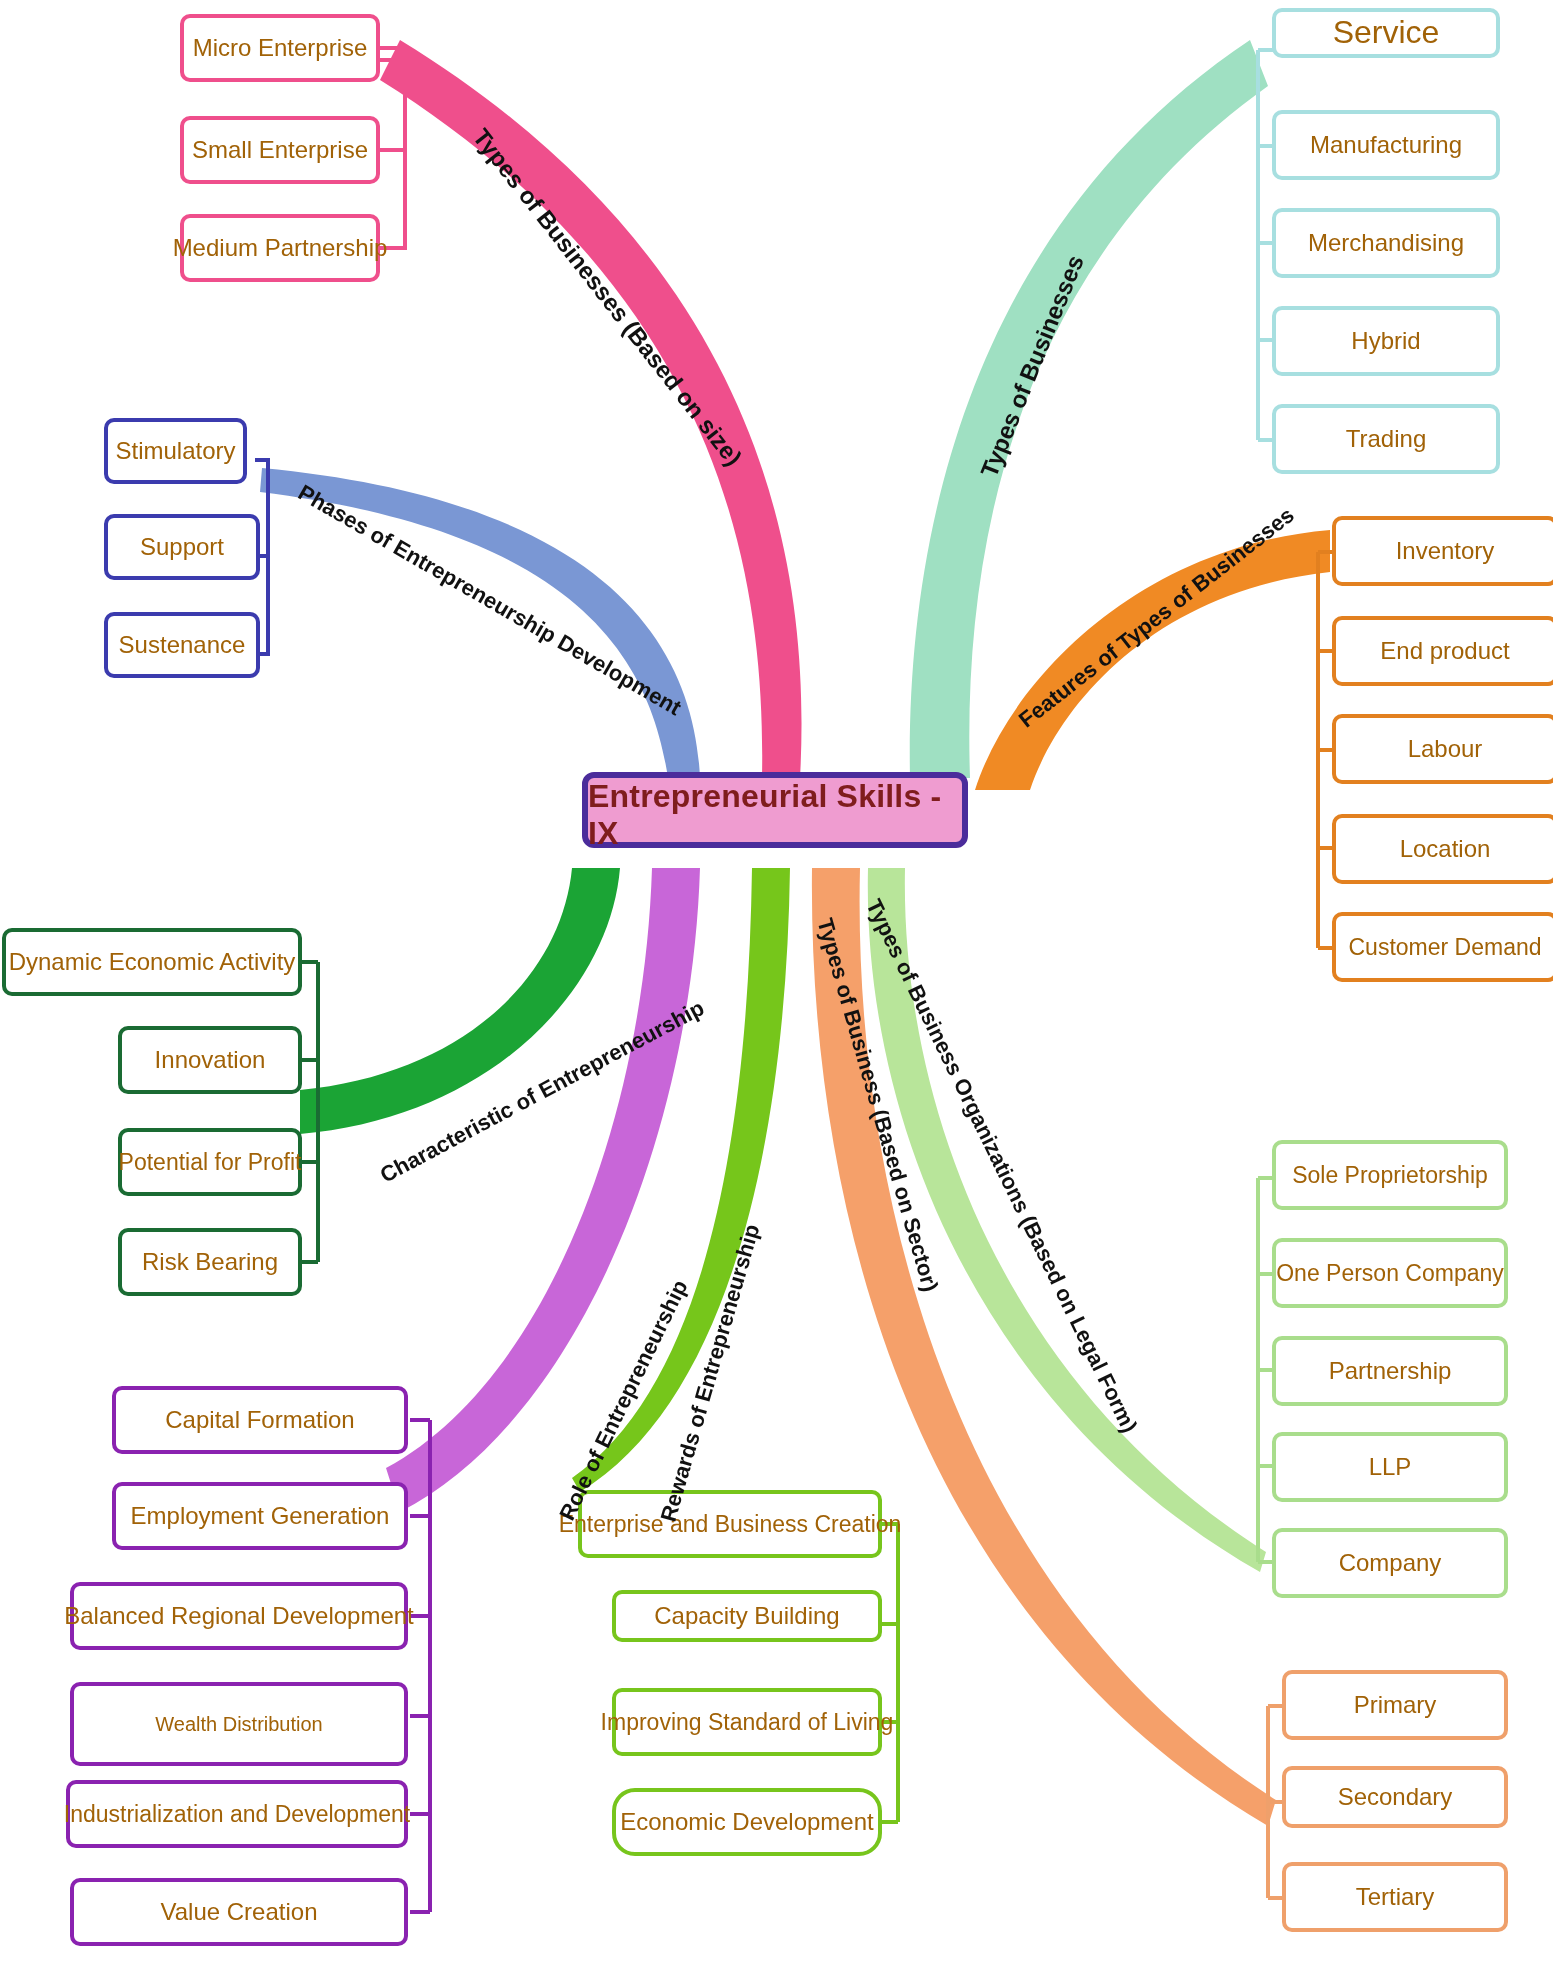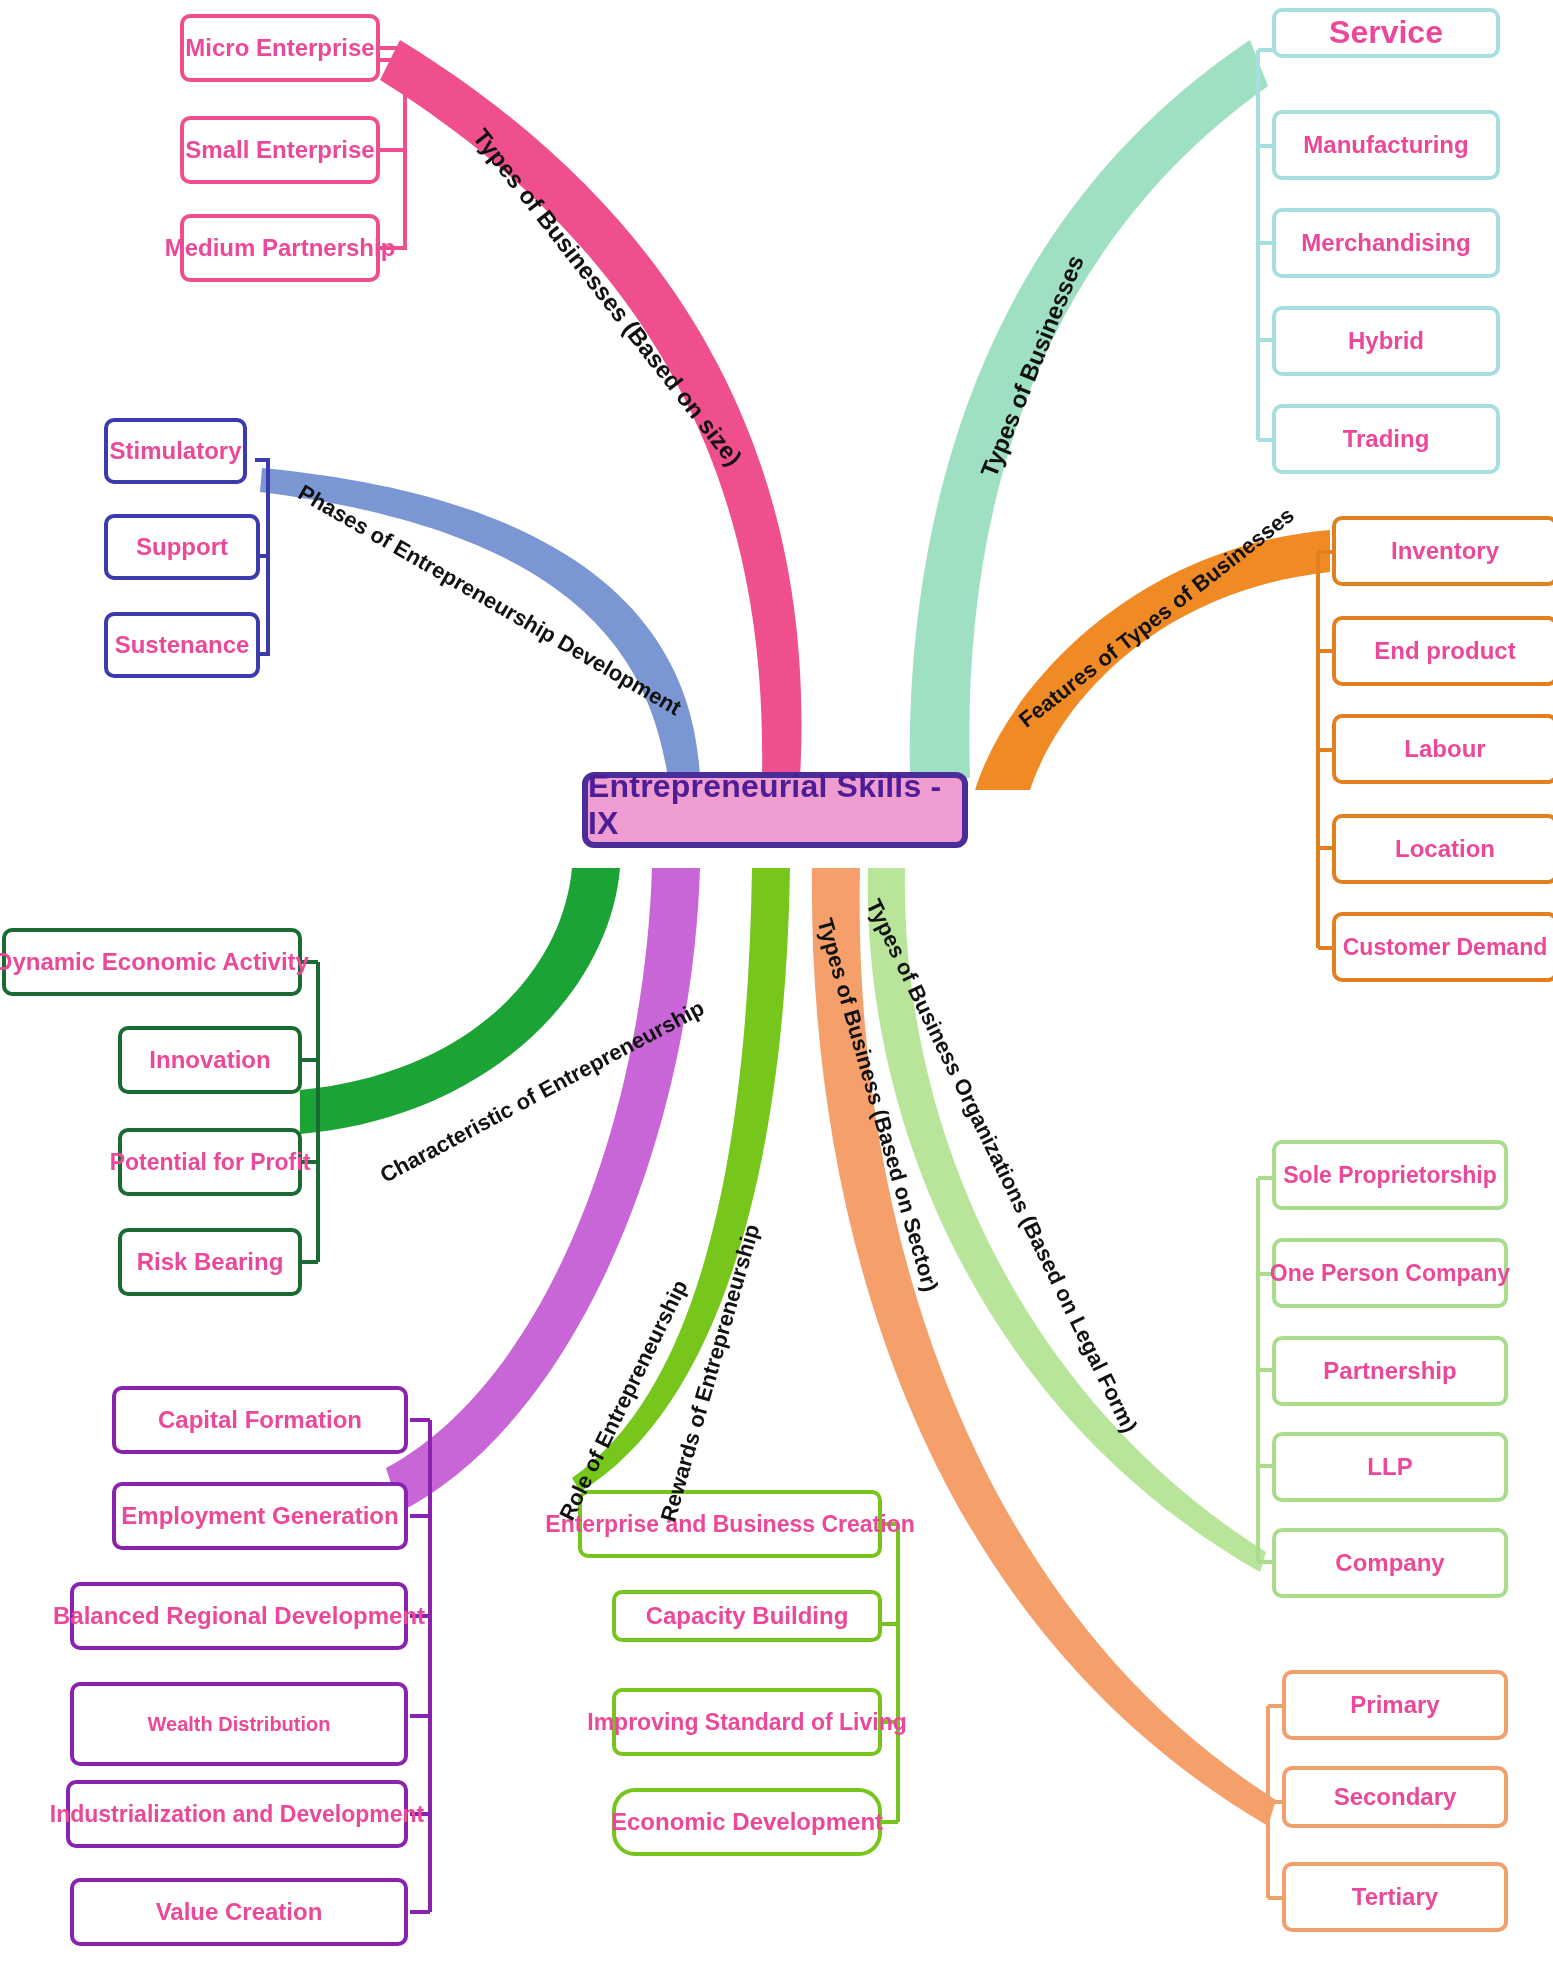--- a/index.html
+++ b/index.html
@@ -7,35 +7,35 @@
   #root{position:relative;width:1553px;height:1962px;background:#fff;overflow:hidden;}
   #branch-svg{position:absolute;left:0;top:0;width:1553px;height:1962px;}
   .node{
     position:absolute;
     background:#ffffff;
     border-style:solid;
     border-width:4px;
     border-radius:10px;
     display:flex;align-items:center;justify-content:center;
     text-align:center;
-    font-weight:bold;
-    color:#ec4899;
+    font-weight:normal;
+    color:#a16207;
     box-sizing:border-box;
     line-height:1.05;
     white-space:nowrap;
   }
   .center-node{
     position:absolute;
     background:#ef9cd0;
     border:6px solid #4b2c9b;
     border-radius:12px;
-    display:flex;align-items:flex-end;justify-content:center;
+    display:flex;align-items:flex-start;justify-content:center;
     font-weight:bold;
     font-size:32px;
-    color:#4c1d95;
+    color:#7f1d1d;
     box-sizing:border-box;
     letter-spacing:.2px;
     z-index:6;
   }
   .branch-label{
     position:absolute;
     font-weight:bold;
     color:#111;
     font-size:24px;
     white-space:nowrap;

